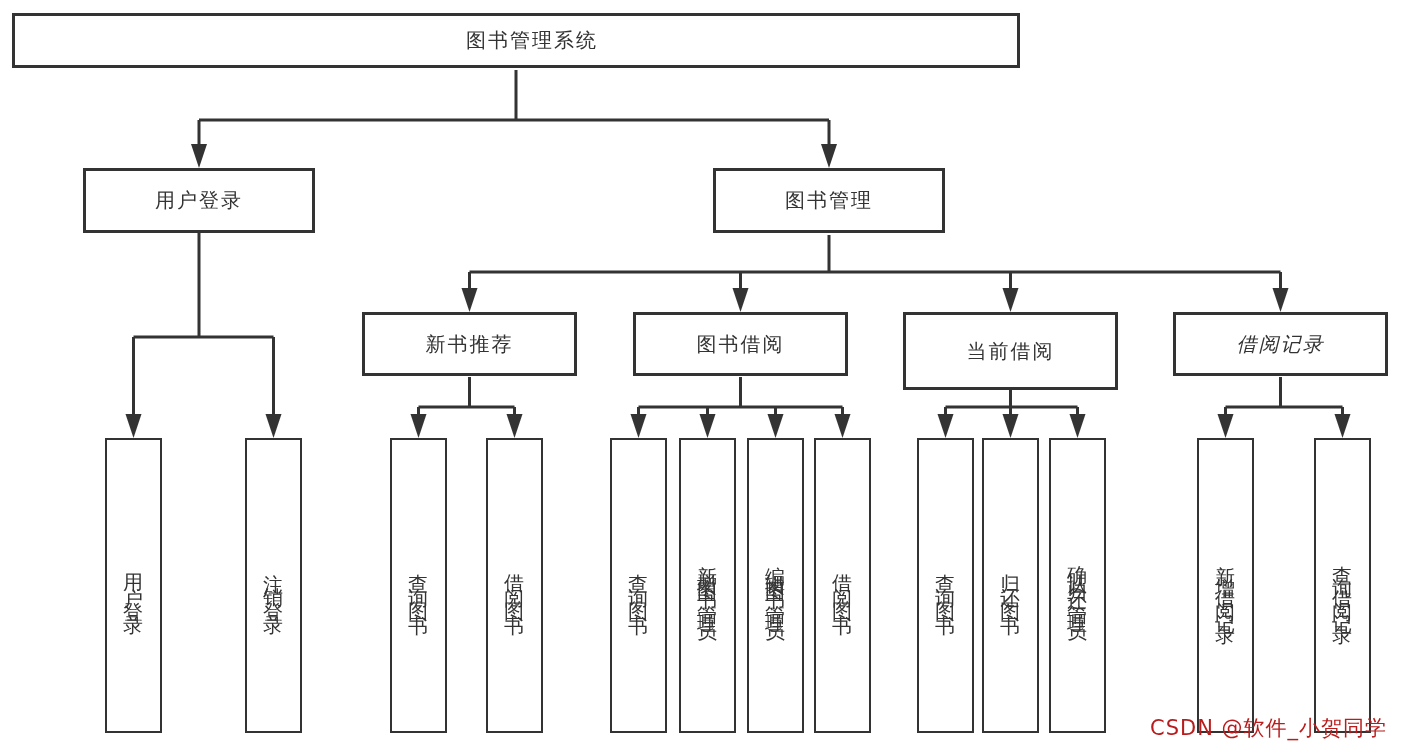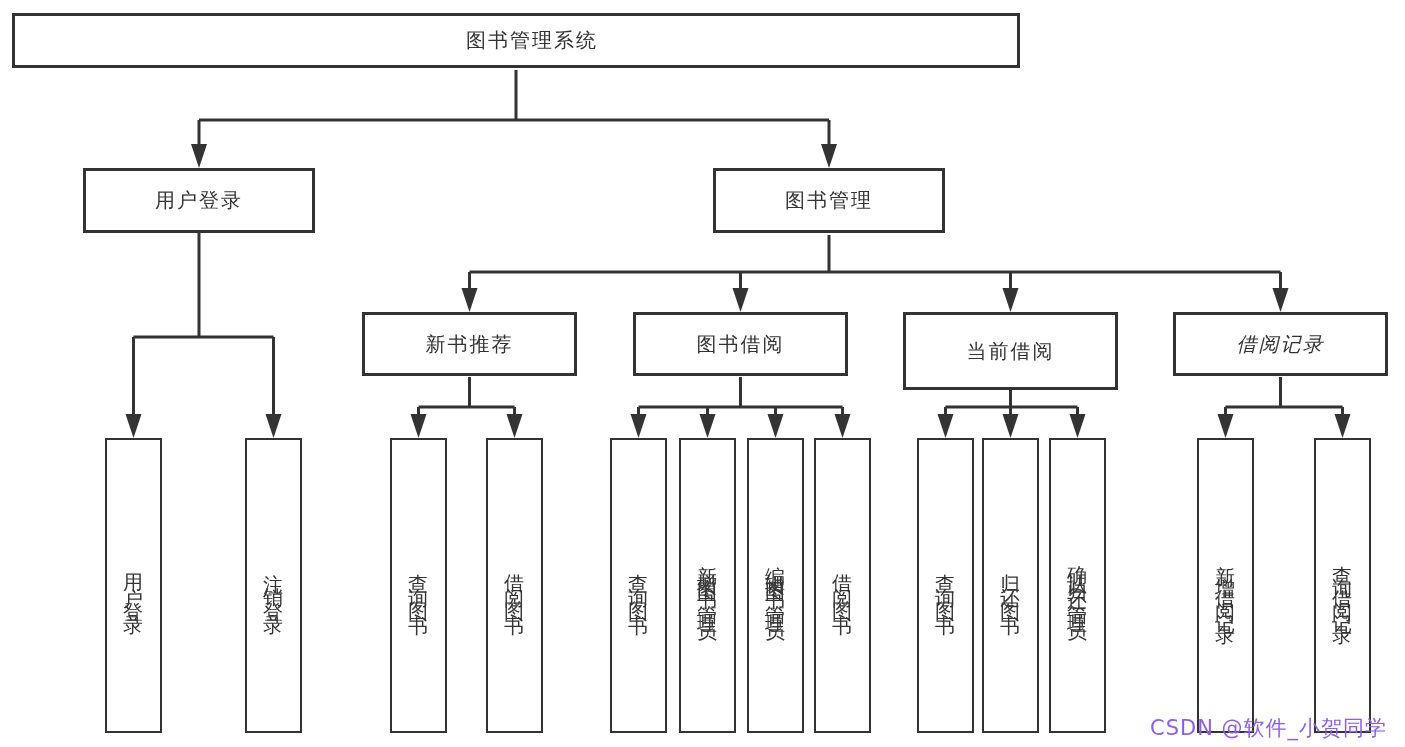--- a/index.html
+++ b/index.html
@@ -64,21 +64,21 @@
   .l-11 { left: 1049px; }
   .l-12 { left: 1197px; }
   .l-13 { left: 1314px; }
 
   .watermark {
     position: absolute;
     left: 1150px;
     top: 714px;
     font-size: 21px;
     letter-spacing: 1px;
-    color: #8b5cf6;
+    color: #b91c1c;
     z-index: 5;
     white-space: nowrap;
   }
 </style>
 </head>
 <body>
 
 <div class="stage">
 
   <svg class="wires" viewBox="0 0 1405 747" xmlns="http://www.w3.org/2000/svg">

